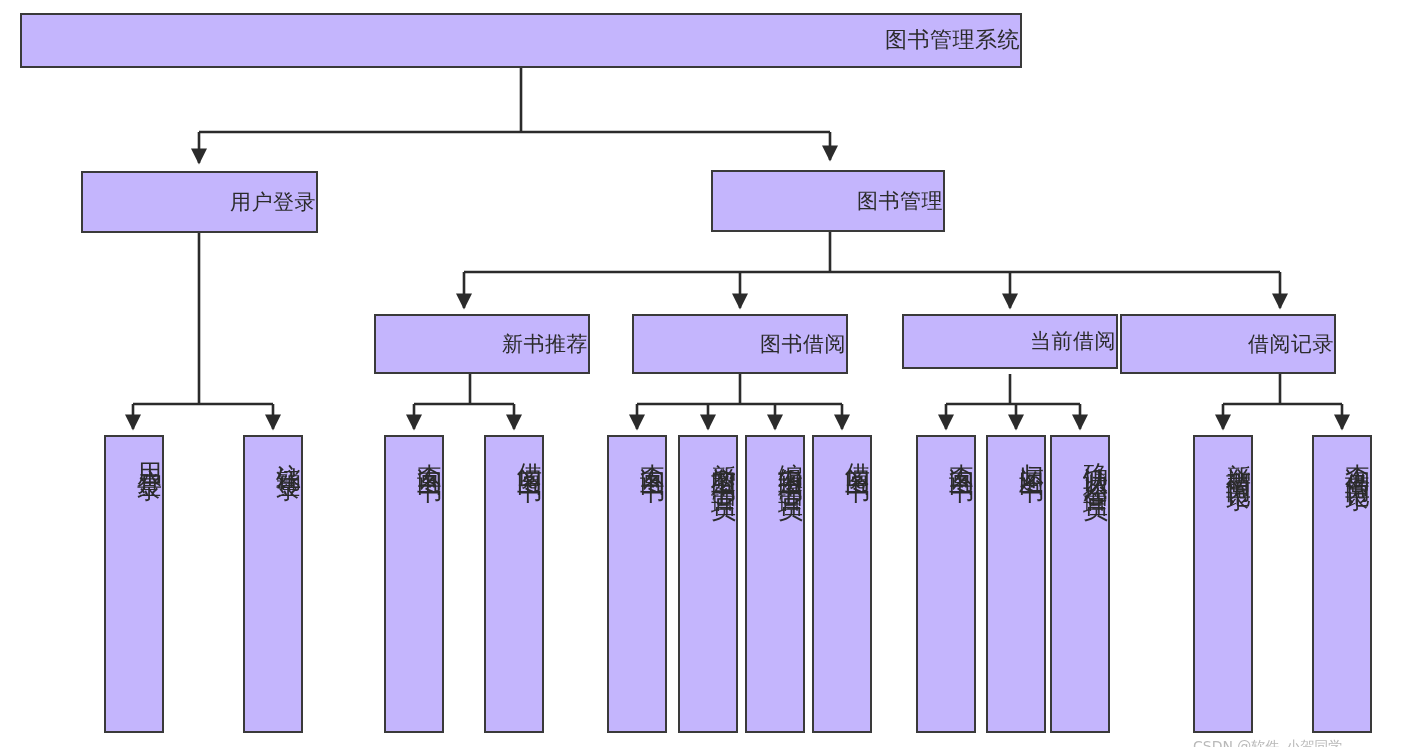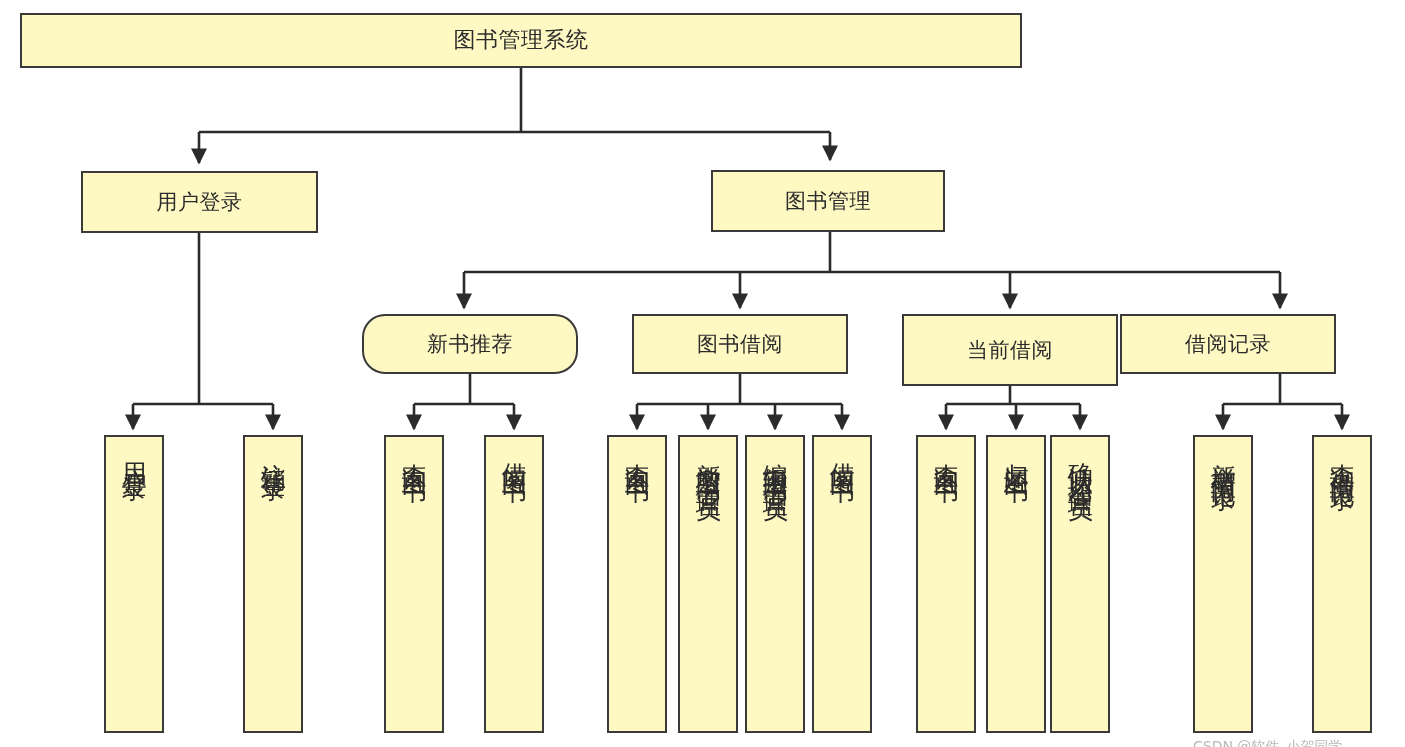--- a/index.html
+++ b/index.html
@@ -9,25 +9,25 @@
     background:#ffffff;
     font-family:"DejaVu Sans","Liberation Sans",sans-serif;
     overflow:hidden;
   }
   #diagram{position:relative;width:1405px;height:747px;}
   #edges{position:absolute;left:0;top:0;width:1405px;height:747px;}
 
   .node{
     position:absolute;
     box-sizing:border-box;
-    background:#fef9c3;
+    background:#c4b5fd;
     border:2.5px solid #3a3a3a;
     display:flex;
     align-items:center;
-    justify-content:center;
+    justify-content:flex-end;
     color:#2b2b2b;
     z-index:2;
   }
   .node .lbl{
     display:block;
     text-align:center;
     line-height:1.28;
     letter-spacing:0.5px;
     color:#2b2b2b;
   }
@@ -121,29 +121,29 @@
   </div>
 
   <div class="node h" style="left:81px;top:171px;width:237px;height:62px;">
     <span class="lbl">用户登录</span>
   </div>
 
   <div class="node h" style="left:711px;top:170px;width:234px;height:62px;">
     <span class="lbl">图书管理</span>
   </div>
 
-  <div class="node h" style="left:362px;top:314px;width:216px;height:60px;border-radius:23px;">
+  <div class="node h" style="left:374px;top:314px;width:216px;height:60px;">
     <span class="lbl">新书推荐</span>
   </div>
 
   <div class="node h" style="left:632px;top:314px;width:216px;height:60px;">
     <span class="lbl">图书借阅</span>
   </div>
 
-  <div class="node h" style="left:902px;top:314px;width:216px;height:72px;">
+  <div class="node h" style="left:902px;top:314px;width:216px;height:55px;">
     <span class="lbl">当前借阅</span>
   </div>
 
   <div class="node h" style="left:1120px;top:314px;width:216px;height:60px;">
     <span class="lbl">借阅记录</span>
   </div>
 
   <div class="node v" style="left:104px;top:435px;width:60px;height:298px;">
     <span class="lbl">用户登录</span>
   </div>

